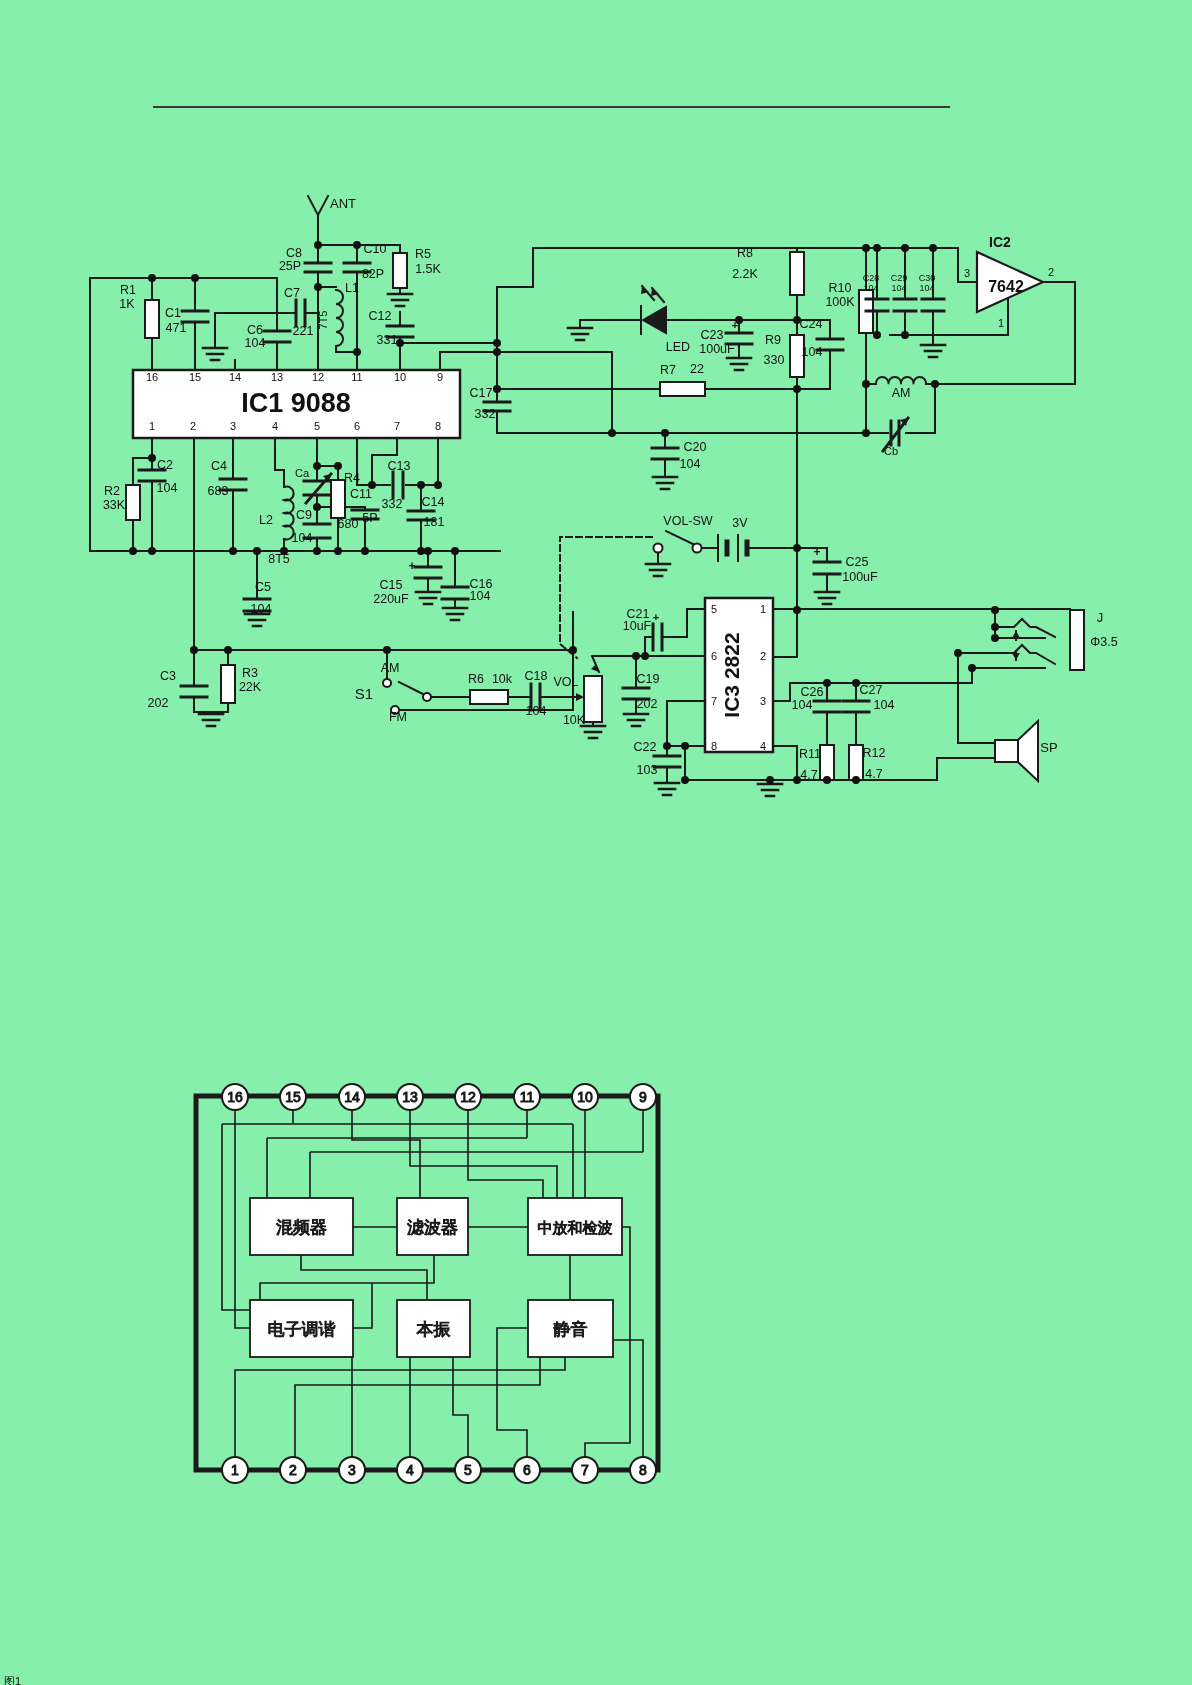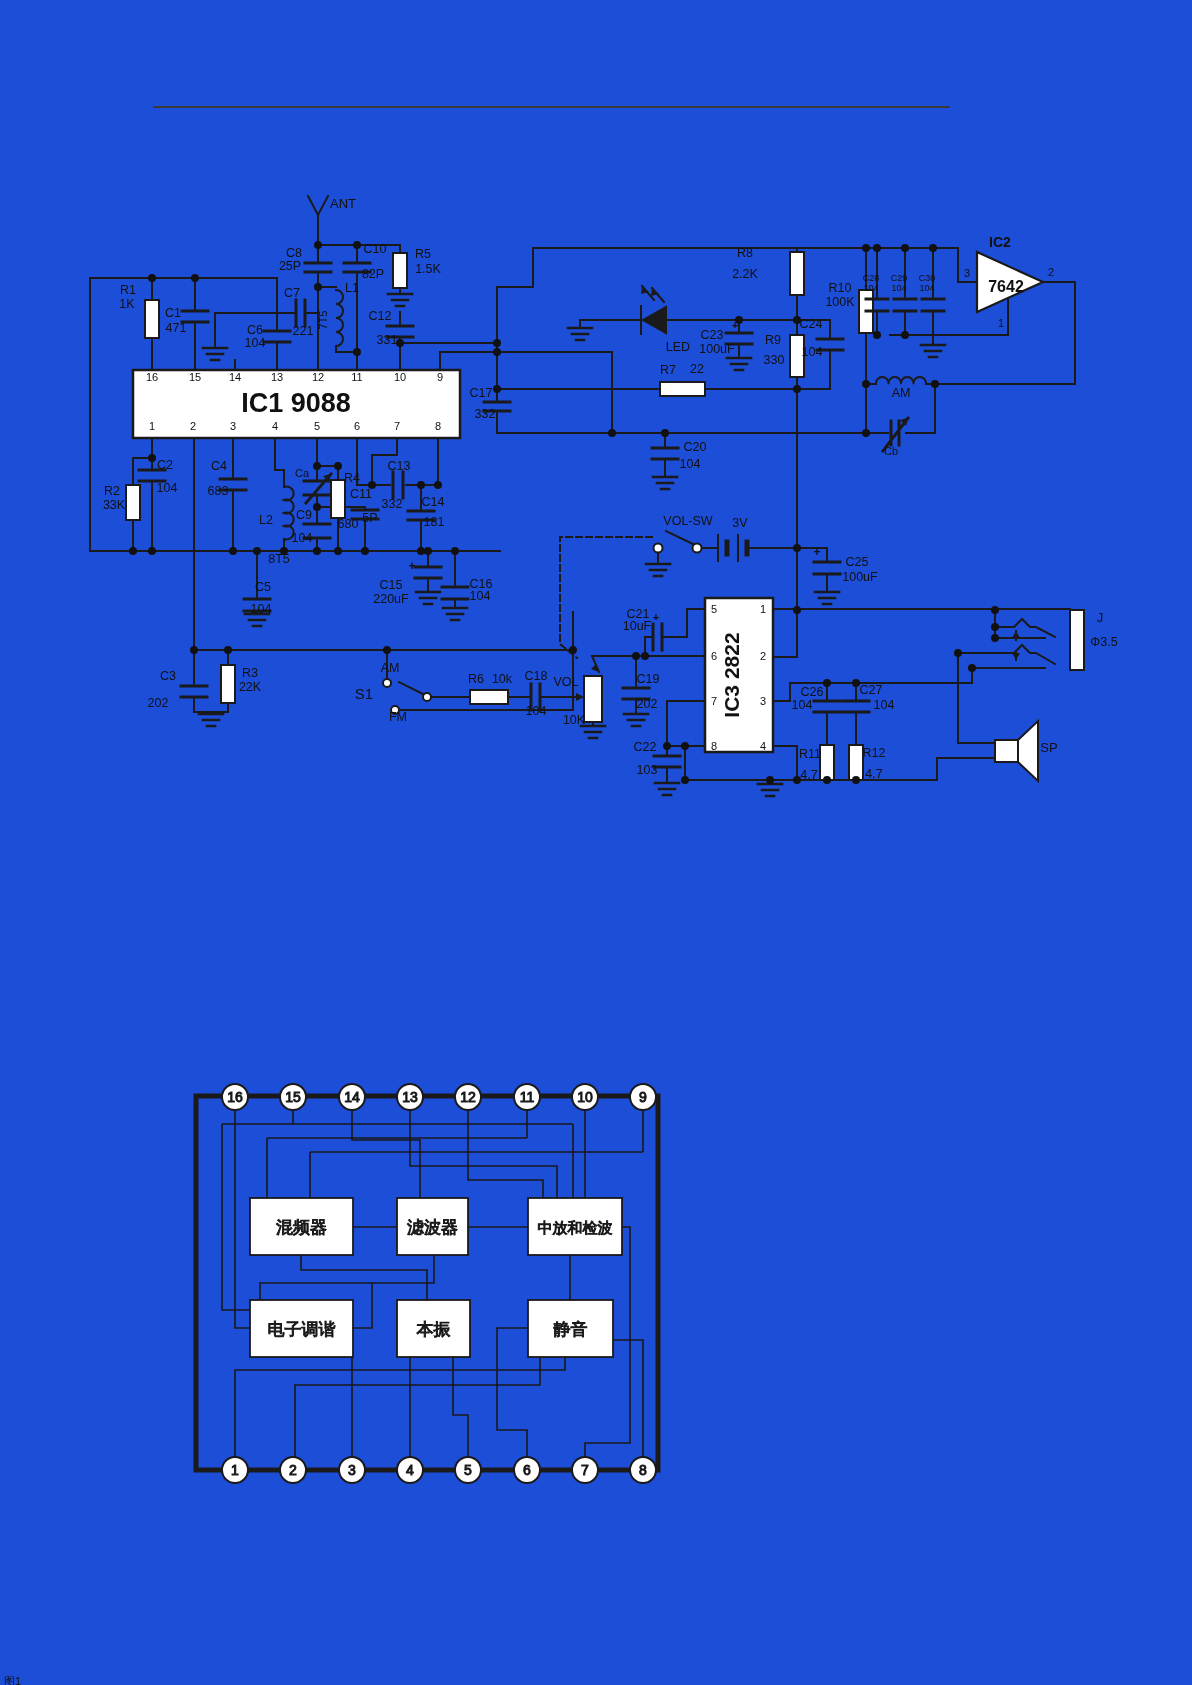--- a/index.html
+++ b/index.html
@@ -1,16 +1,16 @@
 <!DOCTYPE html>
 <html><head>
 <meta charset="utf-8">
 <style>
   html,body{margin:0;padding:0;background:#fff;}
-  .page{position:relative;width:1192px;height:1685px;background:#1d4ed8;overflow:hidden;
+  .page{position:relative;width:1192px;height:1685px;background:#86efac;overflow:hidden;
         font-family:"Liberation Sans", sans-serif;}
   svg text{font-family:"Liberation Sans", sans-serif;fill:#111;}
   svg{display:block;}
 </style>
 </head>
 <body>
 
 <div class="page">
 <svg width="1192" height="1685" viewBox="0 0 1192 1685">
   <defs>

